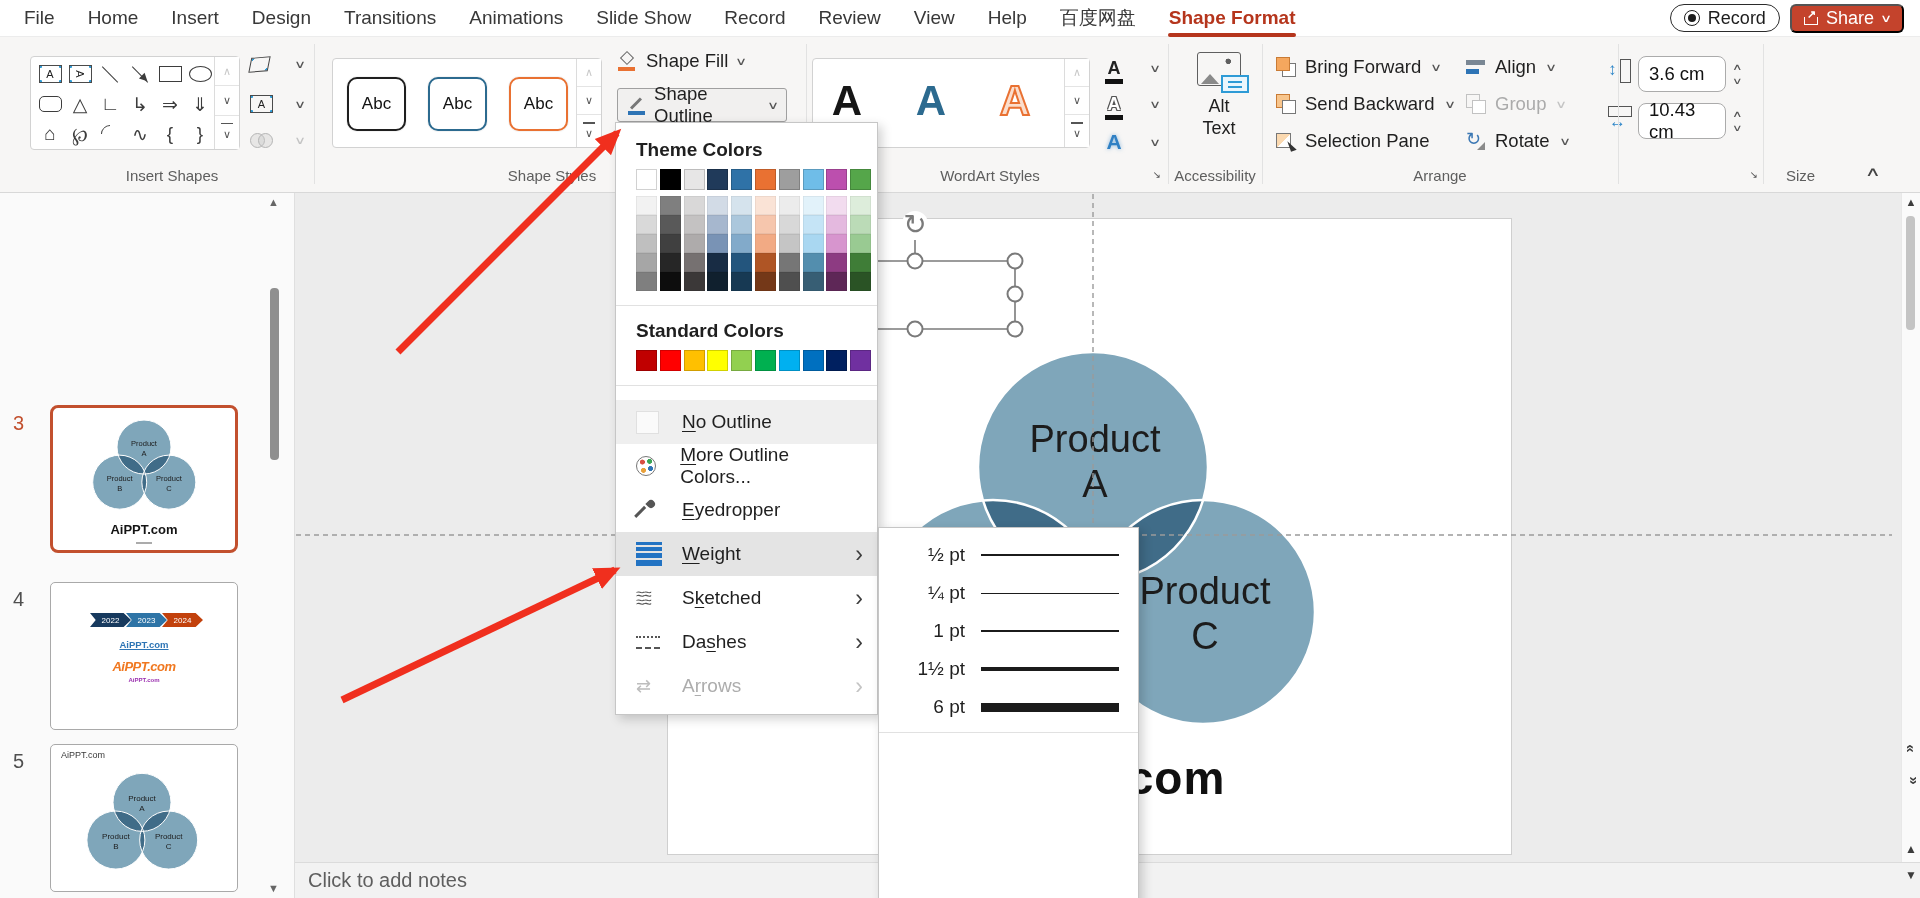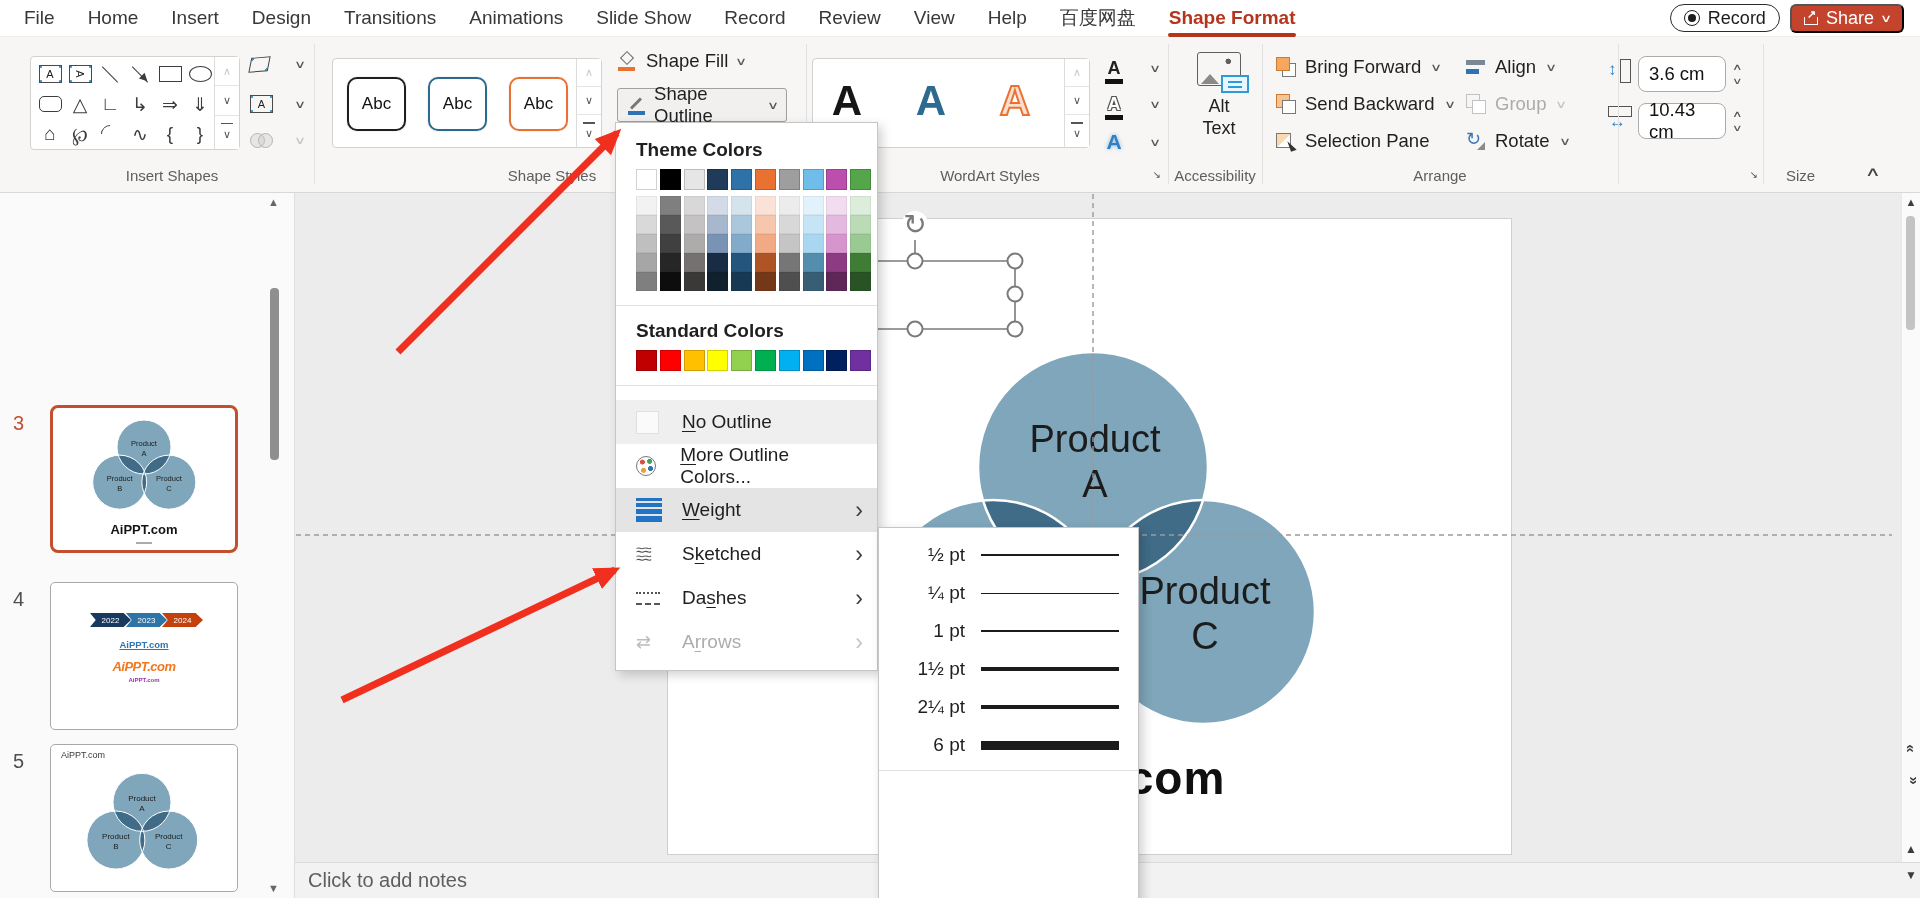--- a/index.html
+++ b/index.html
@@ -676,20 +676,27 @@
           <span class="mi-label"><u>N</u>o Outline</span>
           <span class="mi-arrow" style="visibility: hidden;">›</span>
         </div>
         <div class="mitem">
           <span class="mi-ic">
             <span class="ic-palette"></span>
           </span>
           <span class="mi-label"><u>M</u>ore Outline Colors...</span>
           <span class="mi-arrow" style="visibility: hidden;">›</span>
         </div>
+        <div class="mitem">
+          <span class="mi-ic">
+            <span class="ic-eyedrop"></span>
+          </span>
+          <span class="mi-label"><u>E</u>yedropper</span>
+          <span class="mi-arrow" style="visibility: hidden;">›</span>
+        </div>
         <div class="mitem highlighted">
           <span class="mi-ic">
             <span class="ic-weight">
               <i style="height: 2.5px;"></i>
               <i style="height: 3.5px;"></i>
               <i style="height: 4.5px;"></i>
               <i style="height: 5.5px;"></i>
             </span>
           </span>
           <span class="mi-label"><u>W</u>eight</span>
@@ -731,24 +738,20 @@
         </div>
         <div class="witem">
           <span class="wlabel">1 pt</span>
           <span class="wline" style="height: 2.5px;"></span>
         </div>
         <div class="witem">
           <span class="wlabel">1½ pt</span>
           <span class="wline" style="height: 3.5px;"></span>
         </div>
         <div class="witem">
-          <span class="wlabel">2¼ pt</span>
-          <span class="wline" style="height: 4.5px;"></span>
-        </div>
-        <div class="witem">
           <span class="wlabel">6 pt</span>
           <span class="wline" style="height: 9px;"></span>
         </div>
       </div>
     <hr class="wsep">
     <div class="witem"></div>
   </div>
 
   <svg id="annotations" viewBox="0 0 1920 898">
     <defs>

